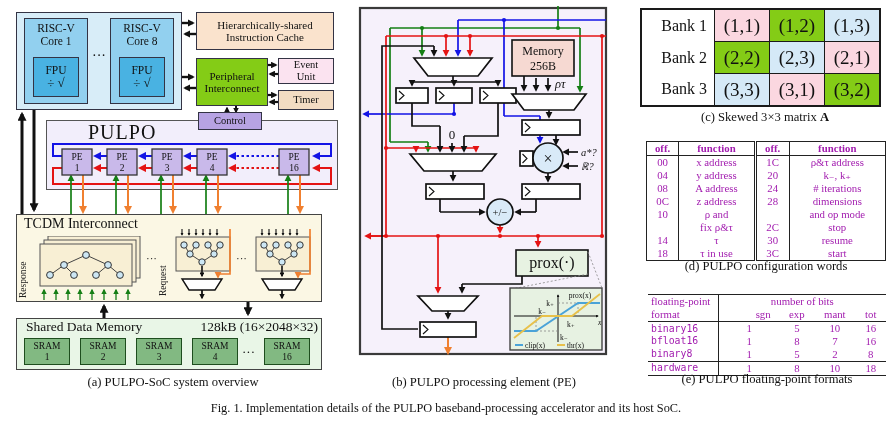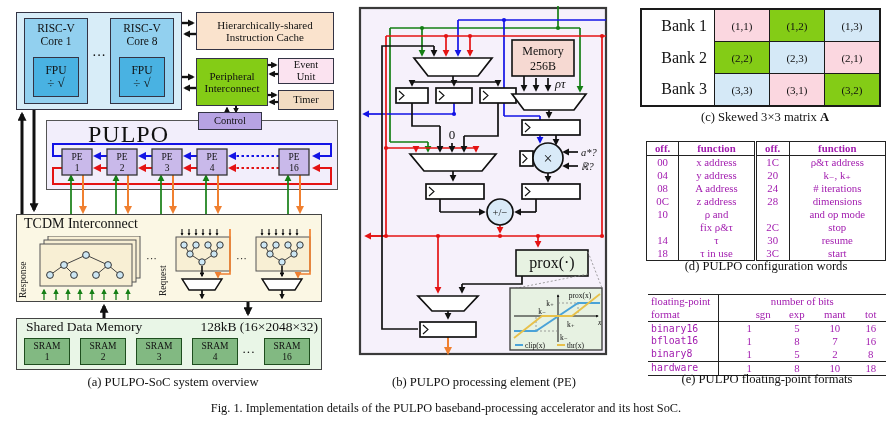--- a/index.html
+++ b/index.html
@@ -40,21 +40,21 @@
   .v2{border-right:3px double #222;}
   .off{font-weight:bold;}
   #tblE{left:648px;top:294px;width:238px;border-top:1.6px solid #222;border-bottom:1.6px solid #222;}
   #tblE td{font-size:10.8px;}
   .lft{text-align:left !important;padding-left:3px !important;}
   .mono{font-family:"DejaVu Sans Mono",monospace;font-weight:bold;font-size:9.8px !important;}
   .hrule td{border-bottom:1px solid #222;}
   .trule td{border-top:1px solid #222;}
   #tblC{left:640px;top:8px;}
   .mx{border-collapse:collapse;border:2px solid #1a1a1a;}
-  .mc{width:52px;height:29px;border:1.6px solid #1a1a1a;font-size:11px;text-align:center;}
+  .mc{width:52px;height:29px;border:1.6px solid #1a1a1a;font-size:19px;text-align:center;}
   .bank{border:none !important;font-size:16px;text-align:right;padding-right:7px;width:64px;background:#fff;}
   td[data-color="pink"]{background:#fbd7e0;}
   td[data-color="green"]{background:#84cc16;}
   td[data-color="blue"]{background:#d5e9f7;}
 </style>
 </head>
 <body>
 
 <div class="fig">
 
@@ -137,21 +137,21 @@
     <svg class="abs" style="left:220px;top:106px;" width="24" height="8">
         <path d="M7,8 V2" class="kb" style="stroke-width:2" marker-end="url(#mks)"></path>
         <path d="M16,0 V6" class="kb" style="stroke-width:2" marker-end="url(#mks)"></path>
       </svg>
     <svg class="abs" style="left:14px;top:110px;" width="30" height="104">
       <path d="M8,104 V4" class="kb" style="stroke-width:3" marker-end="url(#mks)"></path>
       <path d="M20,0 V100" class="kb" style="stroke-width:3" marker-end="url(#mks)"></path>
     </svg>
 
     <div class="box" style="left:46px;top:120px;width:292px;height:70px;background:#f2eefb;border-color:#555;"></div>
-    <div class="abs" style="left:88px;top:121px;font-size:24px;letter-spacing:1px;">PULPO</div>
+    <div class="abs" style="left:88px;top:121px;font-size:20px;letter-spacing:1px;">PULPO</div>
     <svg class="abs" style="left:48px;top:140px;" width="288" height="48" viewBox="0 0 288 48">
       <g>
         <path class="wb" d="M14,16 H5 V4 H283 V16 H266" marker-end="url(#mb)"></path>
         <path class="wb" d="M59,16 H47" marker-end="url(#mb)"></path>
         <path class="wb" d="M104,16 H92" marker-end="url(#mb)"></path>
         <path class="wb" d="M149,16 H137" marker-end="url(#mb)"></path>
         <path class="wb dd" d="M231,16 H182" marker-end="url(#mb)"></path>
       </g>
       <g>
         <path class="wr" d="M14,28 H5 V44 H283 V28 H266" marker-end="url(#mr)"></path>

